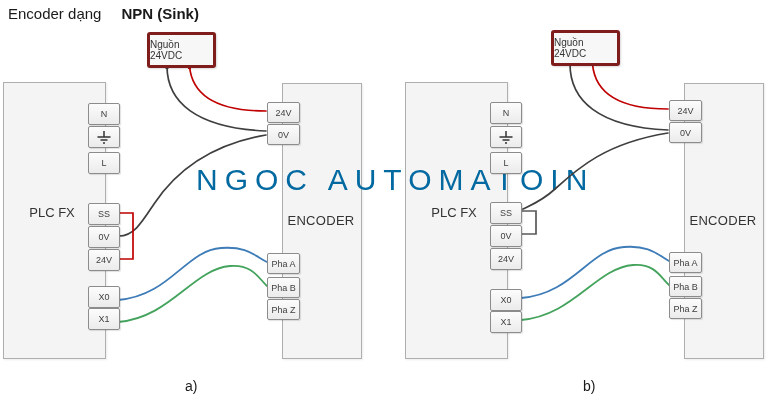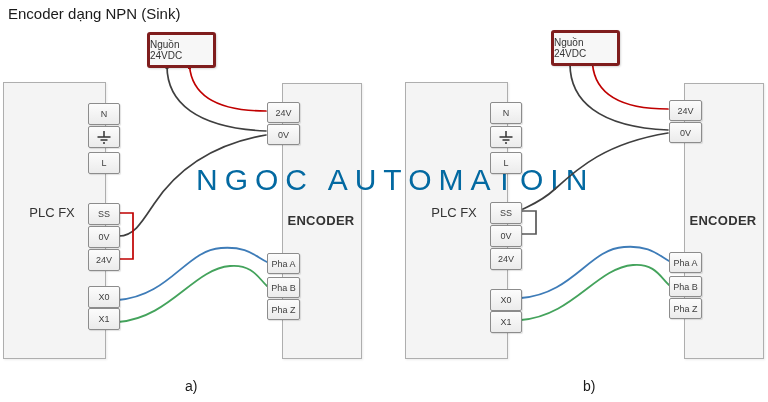--- a/index.html
+++ b/index.html
@@ -23,23 +23,23 @@
     font-size:9px;color:#404040;
   }
   .term-plc{width:30px;height:20px;}
   .term-enc{width:31px;height:19px;}
   .psu{
     position:absolute;z-index:4;width:63px;height:30px;background:#f7f7f7;
     border:3px solid #7f1d1d;border-radius:3px;box-shadow:1px 1px 2px rgba(0,0,0,0.15);
     display:flex;align-items:center;justify-content:center;font-size:10px;color:#333;
   }
   .title{position:absolute;z-index:5;top:5px;font-size:15px;color:#1a1a1a;white-space:nowrap;}
-  .title b{margin-left:4px;font-weight:400;}
+  .title b{margin-left:20px;font-weight:700;}
   .blocklabel{position:absolute;z-index:4;width:70px;text-align:center;font-size:13px;color:#333;}
-  .enc-label{font-weight:700;letter-spacing:0.3px;}
+  .enc-label{font-weight:400;letter-spacing:0.3px;}
   .caption{position:absolute;z-index:5;top:378px;font-size:14px;color:#1a1a1a;}
   .gnd-icon{display:block;}
 </style>
 </head>
 <body>
 
 <div id="stage">
 
   <div class="bigbox" style="left:3px;top:82px;width:101px;height:275px;"></div>
   <div class="bigbox" style="left:282px;top:83px;width:78px;height:274px;"></div>

